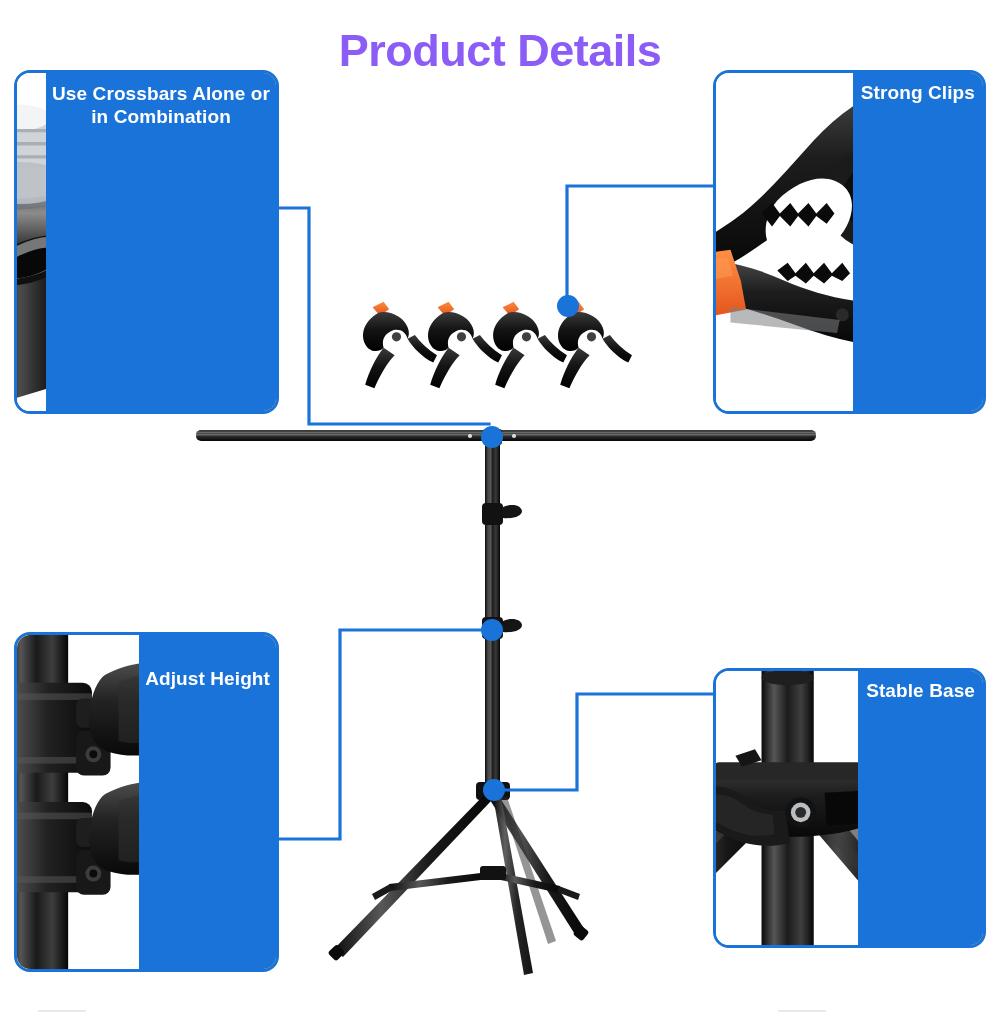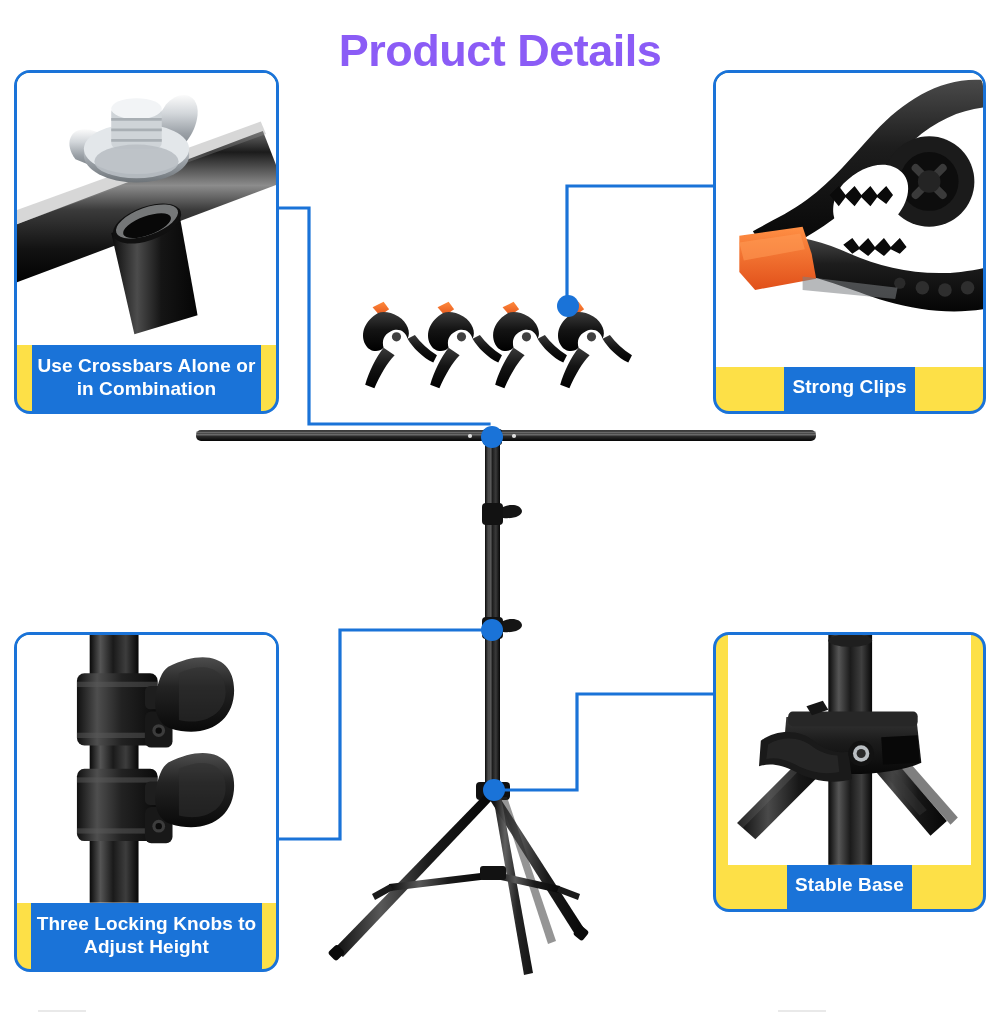--- a/index.html
+++ b/index.html
@@ -54,22 +54,20 @@
 
   
   .callout {
     position: absolute;
     box-sizing: border-box;
     border: 3px solid #1a73d8;
     border-radius: 16px;
     background: #fde047;
     overflow: hidden;
     display: flex;
-    flex-direction: column;
-    align-items: center;
   }
   .callout-photo {
     position: relative;
     flex: 1 1 auto;
     background: #ffffff;
     overflow: hidden;
   }
   .callout-label {
     flex: 0 0 auto;
     background: #1a73d8;
@@ -79,21 +77,21 @@
     text-align: center;
     line-height: 1.22;
     padding: 8px 8px 13px 8px;
     letter-spacing: 0.1px;
   }
   .callout-label.two-line { padding: 9px 6px 11px 6px; }
 
   #callout-top-left     { left: 14px;  top: 70px;  width: 265px; height: 344px; }
   #callout-top-right    { left: 713px; top: 70px;  width: 273px; height: 344px; }
   #callout-bottom-left  { left: 14px;  top: 632px; width: 265px; height: 340px; }
-  #callout-bottom-right { left: 713px; top: 632px; width: 273px; height: 280px; }
+  #callout-bottom-right { left: 713px; top: 668px; width: 273px; height: 280px; }
 
   
   .photo-svg { display: block; width: 100%; height: 100%; }
 
   
   .bottom-rule {
     position: absolute;
     background: #e9e9e9;
     height: 2px;
   }
@@ -407,21 +405,21 @@
         <rect x="128" y="162" width="26" height="34" rx="6" fill="#181818"></rect>
         <circle cx="141" cy="180" r="6" fill="#3c3c3c"></circle>
         <circle cx="141" cy="180" r="3" fill="#0b0b0b"></circle>
 
         <path d="M150,120 C186,102 212,112 212,142 C212,172 186,188 152,178
                  C140,174 136,160 138,148 C140,134 144,124 150,120 Z" fill="url(#blKnob)"></path>
         <path d="M160,126 C186,114 204,122 204,144 C204,164 184,176 160,170 Z" fill="#2f2f2f" opacity="0.55"></path>
       </svg>
     </div>
     <div class="callout-label two-line">
-      <span>Three Locking Knobs to</span><br>
+      <br>
       <span>Adjust Height</span>
     </div>
   </div>
 
   <div class="callout" id="callout-bottom-right">
     <div class="callout-photo">
       <svg class="photo-svg" viewBox="0 0 267 252" preserveAspectRatio="xMidYMid slice" xmlns="http://www.w3.org/2000/svg">
         <defs>
           <linearGradient id="brPole" x1="0" y1="0" x2="1" y2="0">
             <stop offset="0%" stop-color="#090909"></stop>

